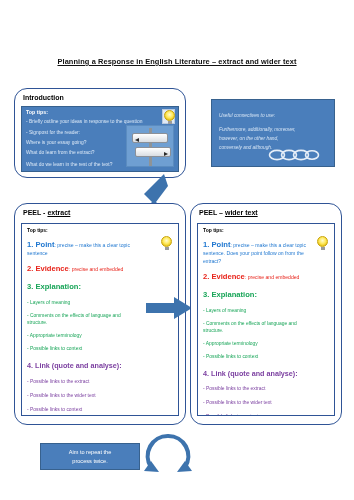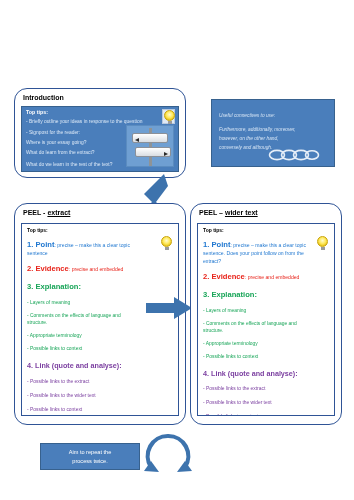--- a/index.html
+++ b/index.html
@@ -112,20 +112,21 @@
 
   
   #arrow-diag{position:absolute;left:108px;top:170px;width:62px;height:62px;}
   #arrow-right{position:absolute;left:146px;top:297px;width:46px;height:22px;}
 </style>
 </head>
 <body>
 
 <div class="page">
 
+  <div class="title"><span>Planning a Response in English Literature – extract and wider text</span></div>
 
   <div class="rbox" id="intro-box">
     <div class="section-head">Introduction</div>
 
     <div id="intro-panel">
       <div class="tt">Top tips:</div>
 
       <div class="iline" style="top:12px;">- Briefly outline your ideas in response to the question</div>
       <div class="iline" style="top:23px;">- Signpost for the reader:</div>
       <div class="iline" style="top:33px;">Where is your essay going?</div>

